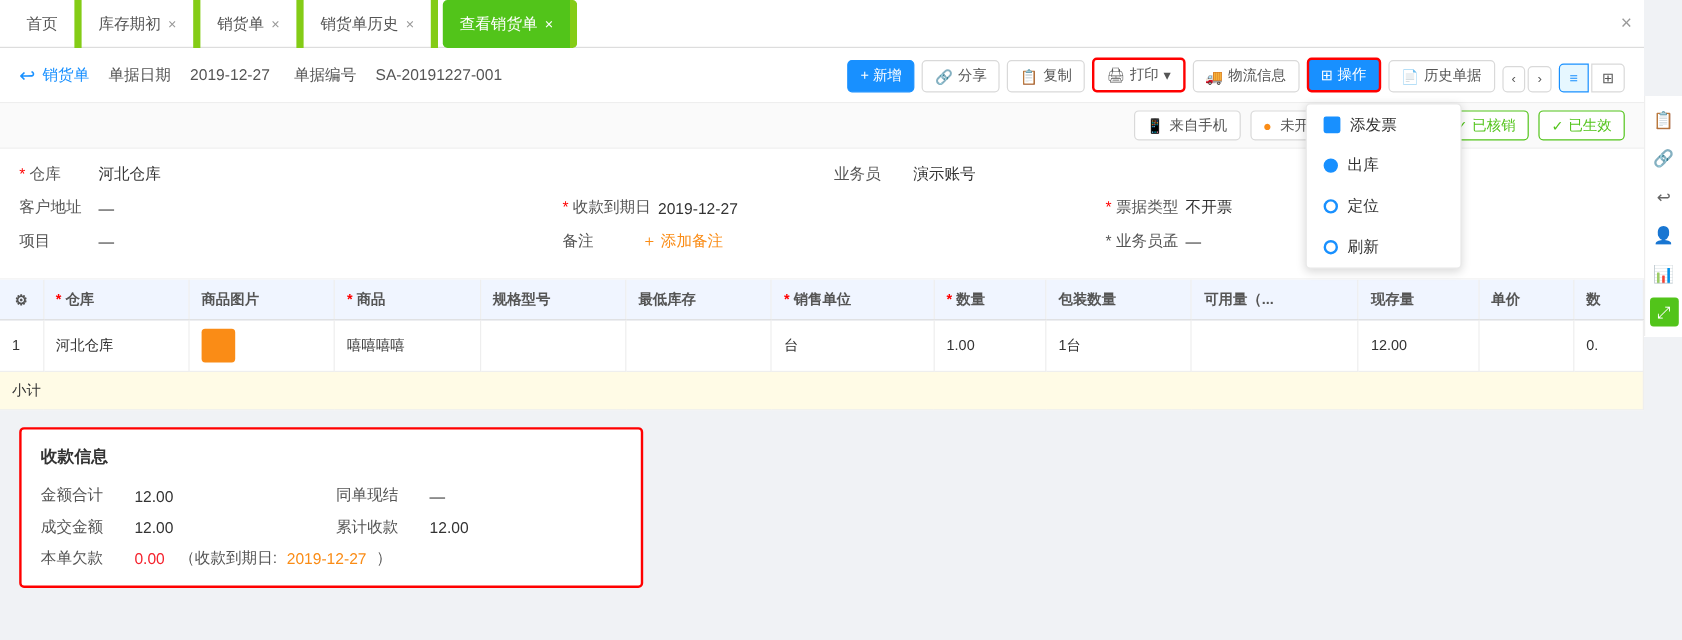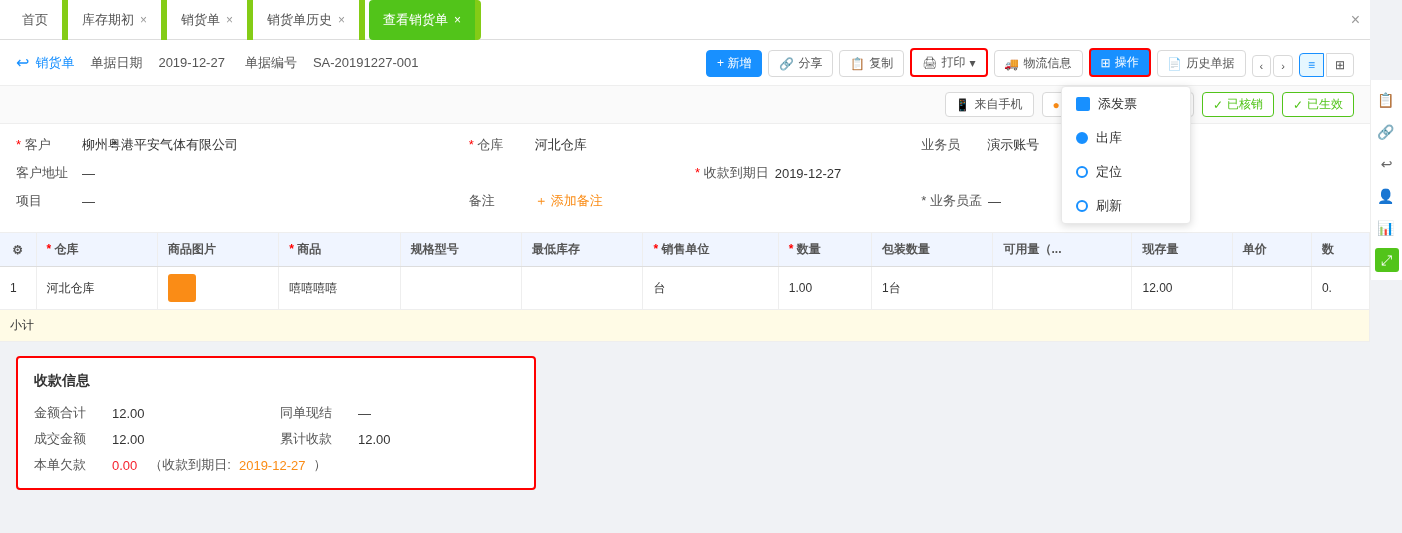--- a/index.html
+++ b/index.html
@@ -223,21 +223,21 @@
       </button>
       <div class="nav-arrows">
         <button class="nav-arrow">‹</button>
         <button class="nav-arrow">›</button>
       </div>
       <div class="view-btns">
         <button class="view-btn active">≡</button>
         <button class="view-btn">⊞</button>
       </div>
 
-      <div class="dropdown-menu" style="position:absolute; top:38px; right:163px; z-index:200;">
+      <div class="dropdown-menu" style="position:absolute; top:38px; right:136px; z-index:200;">
         <div class="menu-item">
           <span class="menu-icon-square"></span>
           <span>添发票</span>
         </div>
         <div class="menu-item">
           <span class="menu-icon-circle blue-fill"></span>
           <span>出库</span>
         </div>
         <div class="menu-item">
           <span class="menu-icon-circle"></span>
@@ -269,40 +269,40 @@
     </button>
     <button class="status-btn green-check2">
       <span>✓</span>
       <span>已生效</span>
     </button>
   </div>
 
   <div class="form-area">
     <div class="form-row">
       <div class="form-field">
-        <span class="form-label required">客户</span>
-        <span class="form-value">柳州粤港平安气体有限公司</span>
-      </div>
-      <div class="form-field">
         <span class="form-label required">仓库</span>
         <span class="form-value">河北仓库</span>
       </div>
       <div class="form-field">
         <span class="form-label">业务员</span>
         <span class="form-value">演示账号</span>
       </div>
     </div>
     <div class="form-row">
       <div class="form-field">
         <span class="form-label">客户地址</span>
         <span class="form-value">—</span>
       </div>
       <div class="form-field">
         <span class="form-label required">收款到期日</span>
         <span class="form-value">2019-12-27</span>
+      </div>
+      <div class="form-field">
+        <span class="form-label required">票据类型</span>
+        <span class="form-value">不开票</span>
       </div>
     </div>
     <div class="form-row">
       <div class="form-field">
         <span class="form-label">项目</span>
         <span class="form-value">—</span>
       </div>
       <div class="form-field">
         <span class="form-label">备注</span>
         <span class="add-note">

